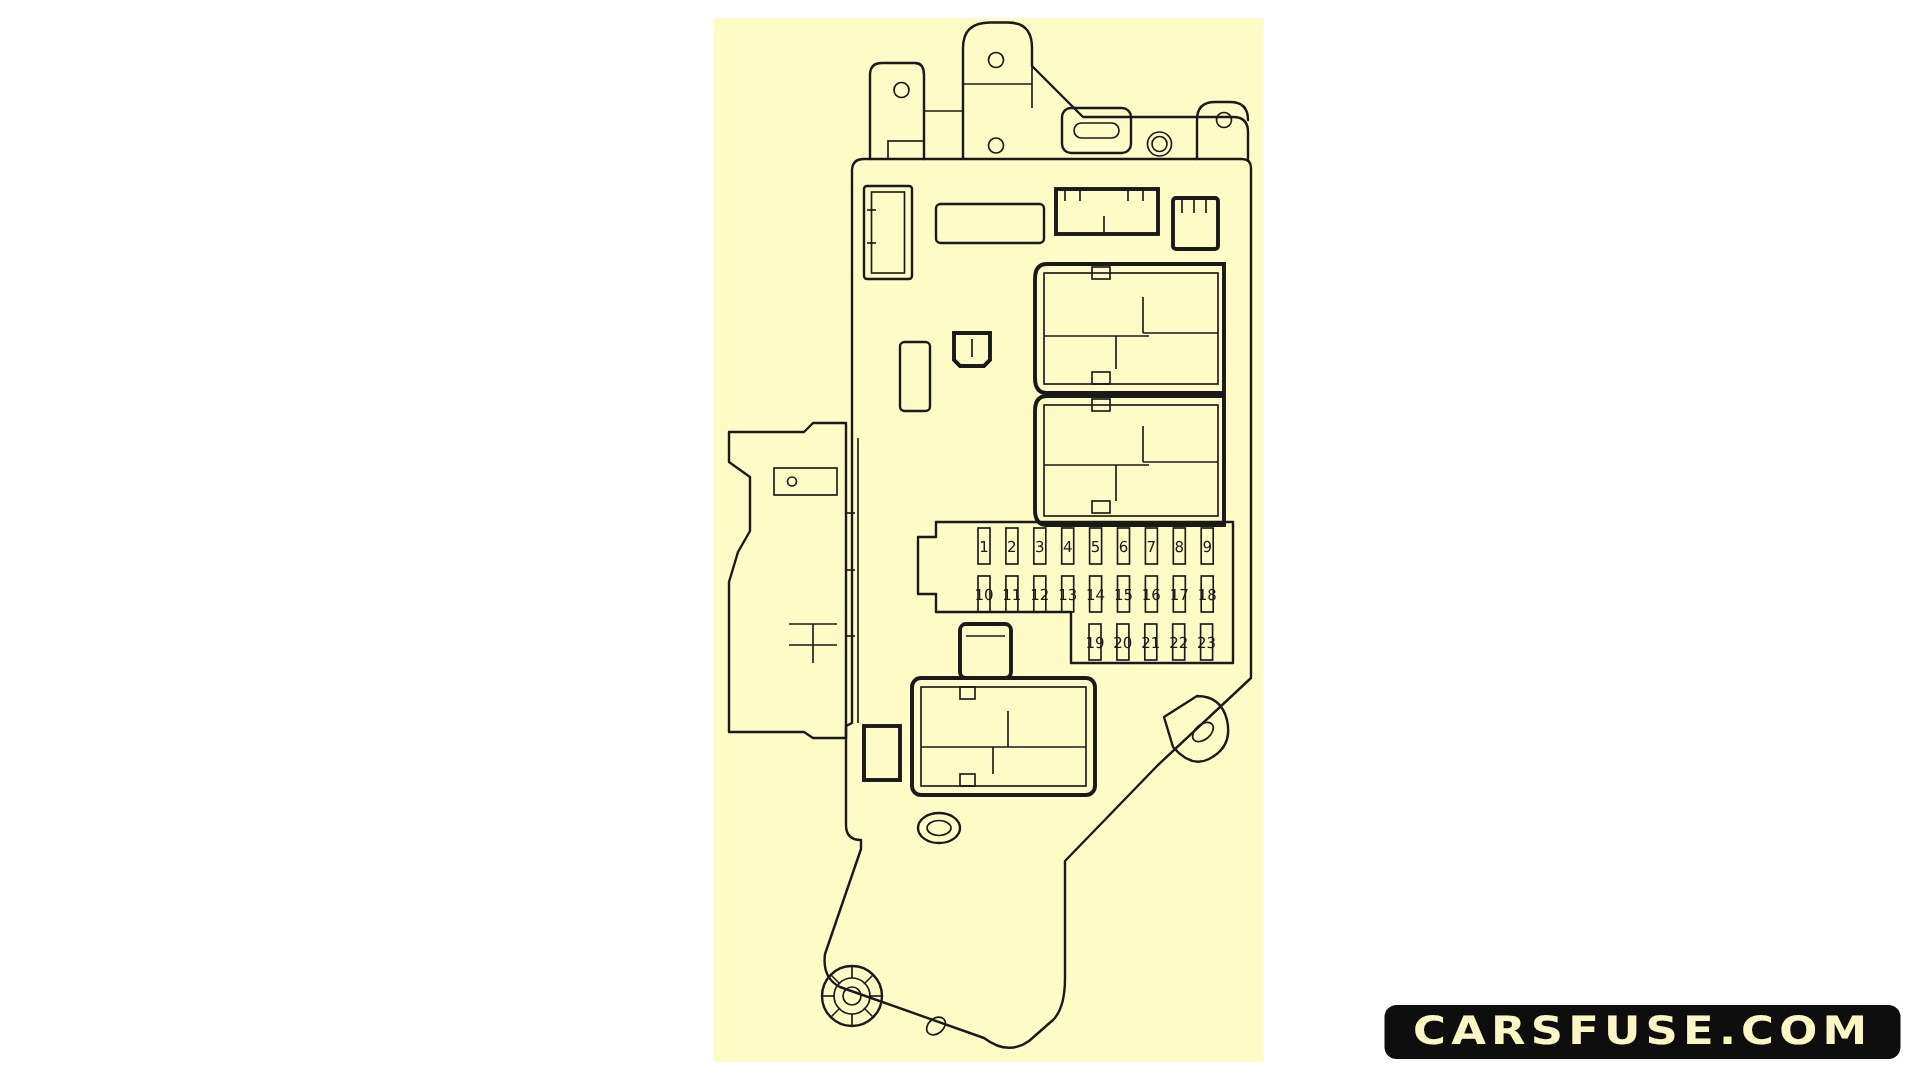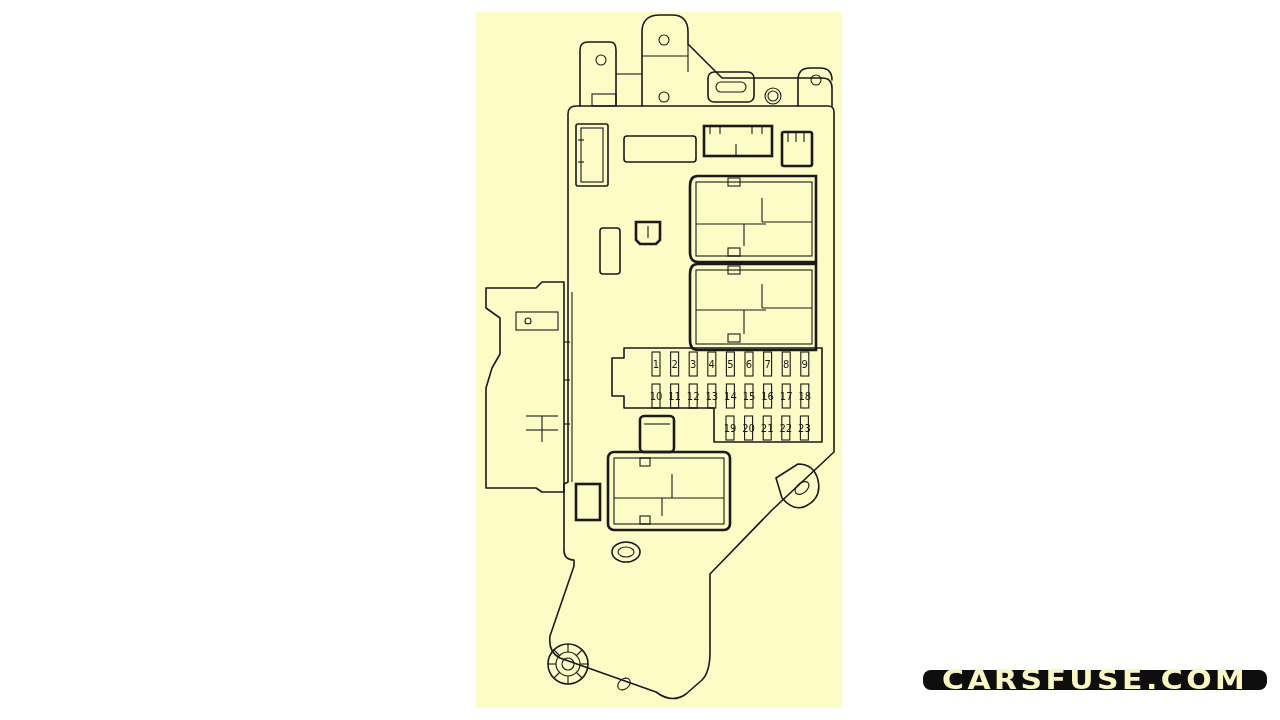--- a/index.html
+++ b/index.html
@@ -10,21 +10,21 @@
   .panel {
     position: absolute; left: 476px; top: 12px; width: 366px; height: 696px;
     background: #fdfbc6;
   }
   .panel svg { position: absolute; left: 0; top: 0; }
   .ln { fill: none; stroke: #1a1a1a; stroke-width: 1.6; stroke-linejoin: round; stroke-linecap: round; }
   .ln2 { fill: none; stroke: #1a1a1a; stroke-width: 1.1; }
   .thick { fill: none; stroke: #1a1a1a; stroke-width: 2.6; }
   .fuse-num { font-family: "DejaVu Sans", sans-serif; font-size: 10px; fill: #1a1a1a; text-anchor: middle; }
   .watermark {
-    position: absolute; left: 923px; top: 670px; width: 344px; height: 20px;
+    position: absolute; left: 923px; top: 670px; width: 344px; height: 36px;
     background: #0e0e0e; border-radius: 8px;
     display: flex; align-items: center; justify-content: center;
   }
   .watermark span {
     color: #fbf7c2; font-family: "DejaVu Sans", sans-serif; font-weight: bold;
     font-size: 26px; letter-spacing: 3px; transform: scaleX(1.15);
   }
 </style>
 </head>
 <body>

